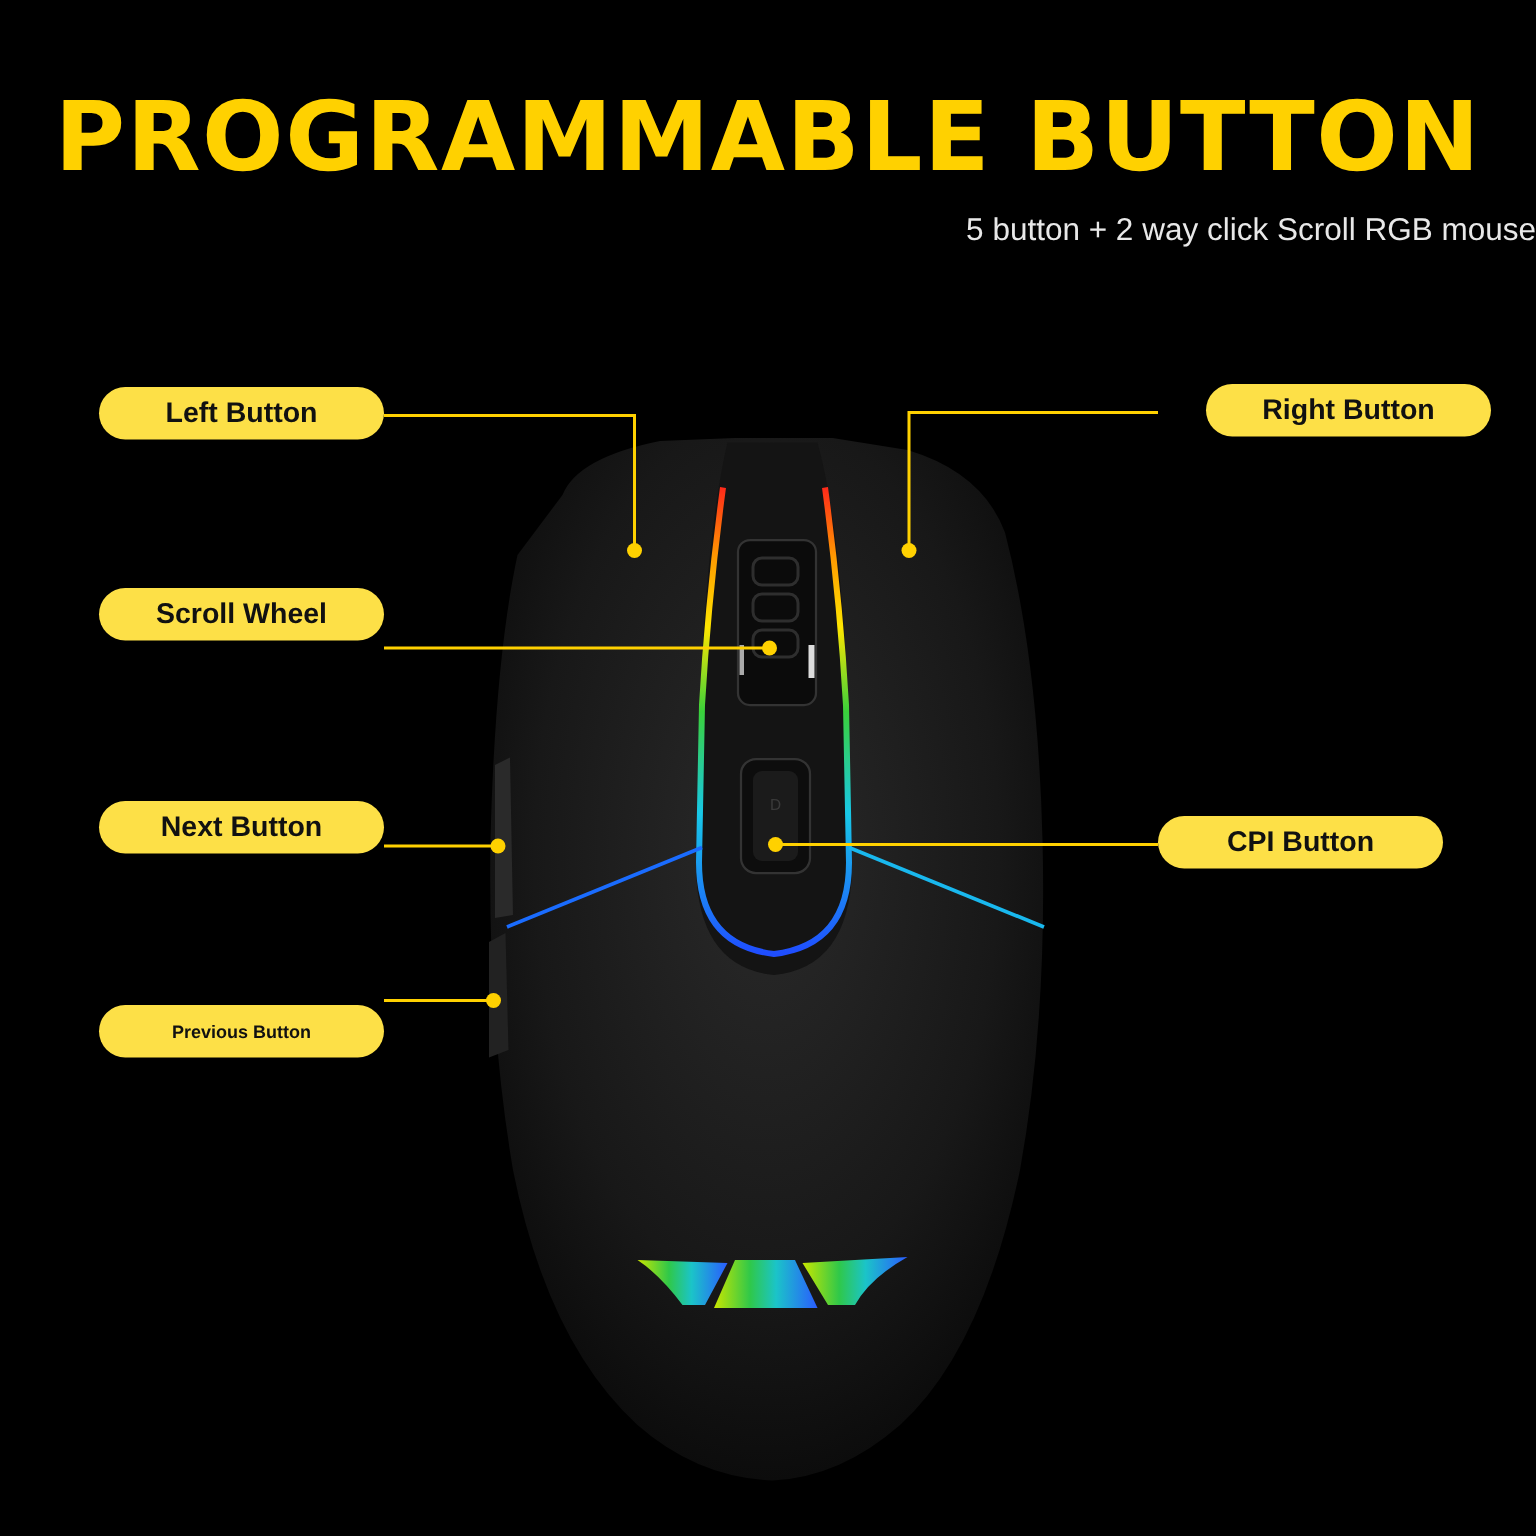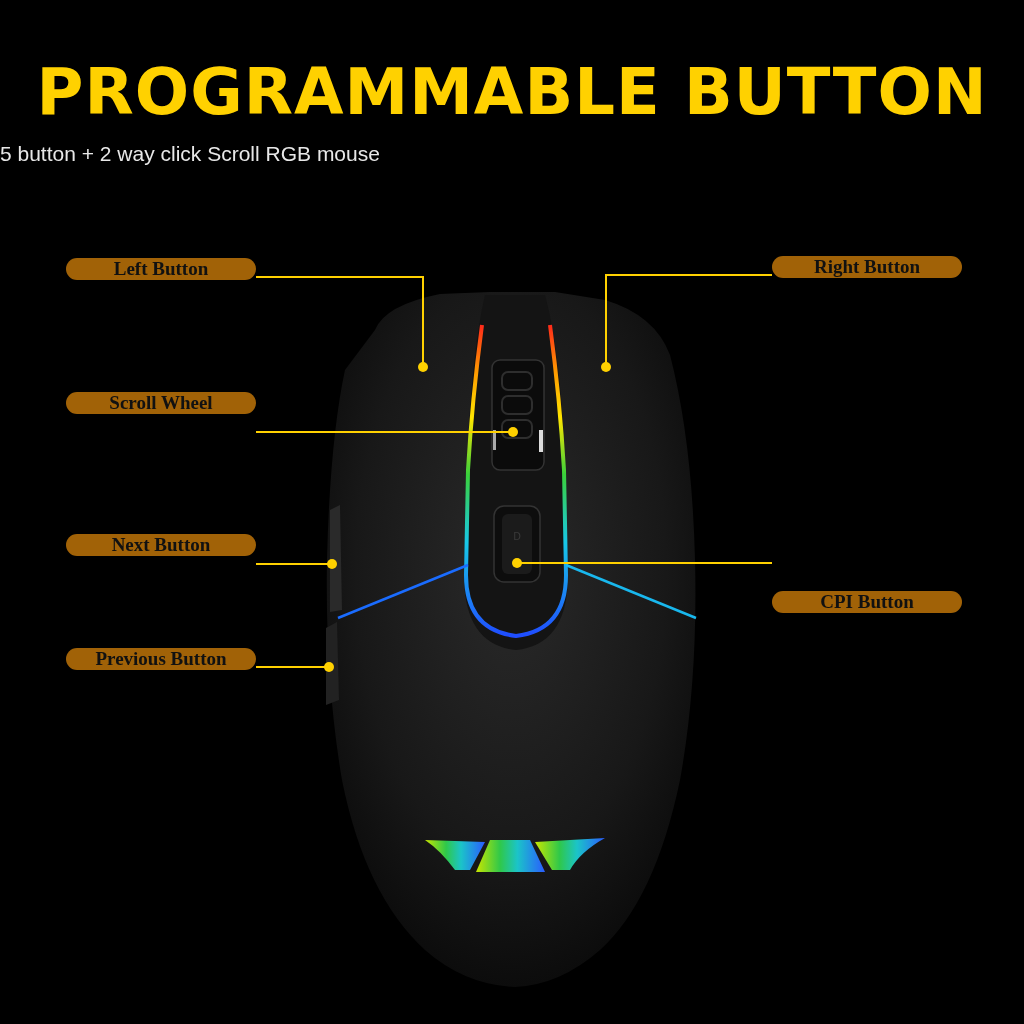--- a/index.html
+++ b/index.html
@@ -3,26 +3,26 @@
   <meta charset="utf-8">
   <style>
     html, body { margin: 0; padding: 0; background: #000; }
     body { width: 1024px; height: 1024px; position: relative; overflow: hidden; font-family: "Liberation Sans", sans-serif; }
     .title {
       position: absolute; left: 0; top: 52px; width: 1024px; text-align: center;
       color: #FFD100; font-family: "DejaVu Sans", sans-serif; font-weight: bold;
       font-size: 64px; letter-spacing: 1px; line-height: 80px;
     }
     .subtitle {
-      position: absolute; left: 0; top: 140px; width: 1024px; text-align: left;
+      position: absolute; left: 0; top: 140px; width: 1024px; text-align: right;
       color: #e8e8e8; font-family: "Liberation Sans", sans-serif; font-size: 21px; line-height: 28px;
     }
     .pill {
-      position: absolute; height: 22px; border-radius: 19px; background: #a16207;
-      color: #111; font-family: Liberation Serif, serif; font-weight: bold; font-size: 19px;
+      position: absolute; height: 35px; border-radius: 19px; background: #fde047;
+      color: #111; font-family: Liberation Sans, sans-serif; font-weight: bold; font-size: 19px;
       display: flex; align-items: center; justify-content: center; box-sizing: border-box;
       white-space: nowrap;
     }
     svg.overlay { position: absolute; left: 0; top: 0; }
   </style>
 </head>
 <body>
 
 <div class="title">PROGRAMMABLE BUTTON</div>
 <div class="subtitle">5 button + 2 way click Scroll RGB mouse</div>
@@ -93,17 +93,17 @@
     <circle cx="423" cy="367" r="5"></circle>
     <circle cx="606" cy="367" r="5"></circle>
     <circle cx="513" cy="432" r="5"></circle>
     <circle cx="332" cy="564" r="5"></circle>
     <circle cx="517" cy="563" r="5"></circle>
     <circle cx="329" cy="667" r="5"></circle>
   </g>
 </svg>
 
 <div class="pill" style="left:66px; top:258px; width:190px;">Left Button</div>
-<div class="pill" style="left:772px; top:256px; width:190px;">Right Button</div>
+<div class="pill" style="left:804px; top:256px; width:190px;">Right Button</div>
 <div class="pill" style="left:66px; top:392px; width:190px;">Scroll Wheel</div>
 <div class="pill" style="left:66px; top:534px; width:190px;">Next Button</div>
-<div class="pill" style="left:772px; top:544px; width:190px;margin-top:47px;">CPI Button</div>
-<div class="pill" style="left:66px; top:648px; width:190px; font-size:19px;">Previous Button</div>
+<div class="pill" style="left:772px; top:544px; width:190px;">CPI Button</div>
+<div class="pill" style="left:66px; top:670px; width:190px; font-size:12px;">Previous Button</div>
 
 </body></html>

